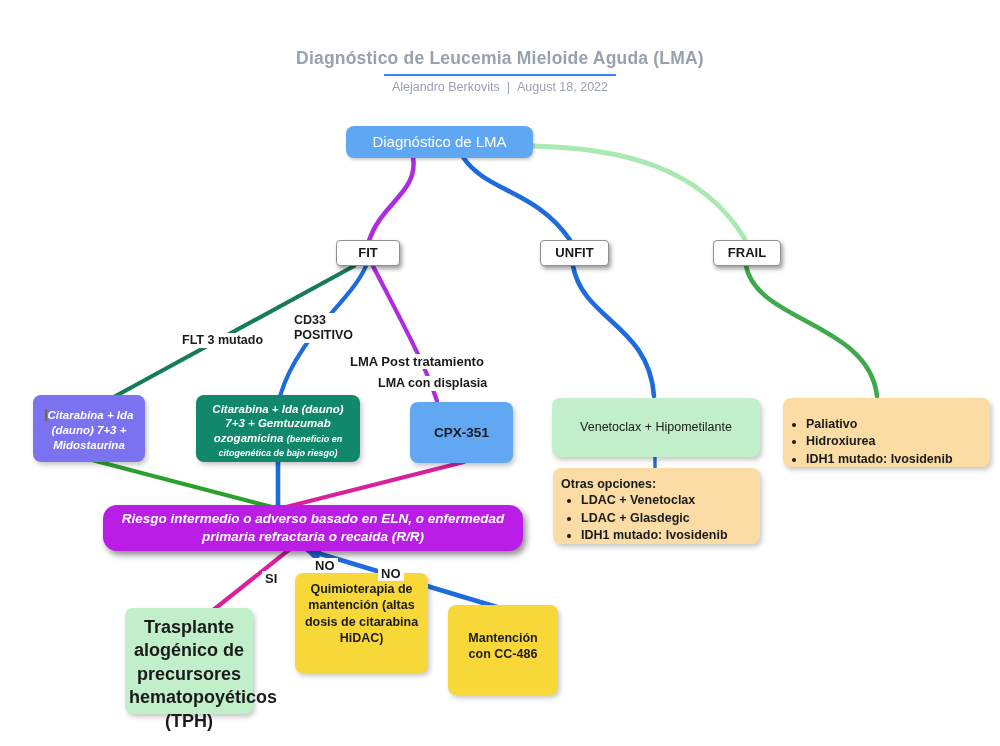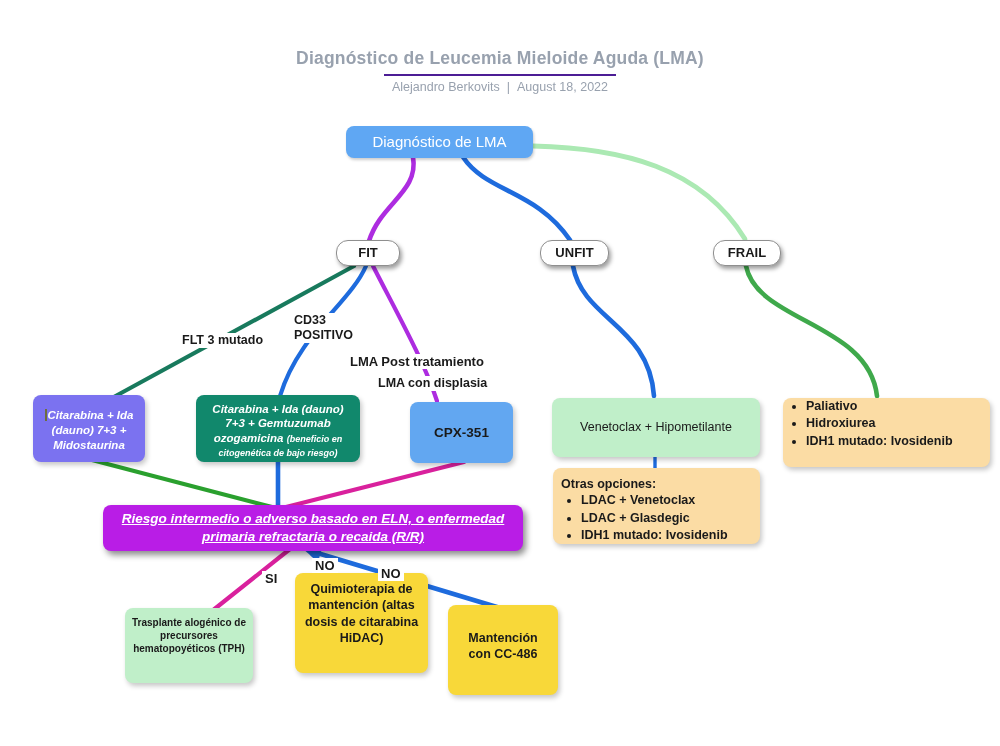--- a/index.html
+++ b/index.html
@@ -4,29 +4,29 @@
 <style>
   html,body{margin:0;padding:0;background:#fff;}
   #canvas{
     position:relative;width:1000px;height:746px;background:#ffffff;overflow:hidden;
     font-family:"Liberation Sans",sans-serif;color:#1a1a1a;
   }
   .abs{position:absolute;box-sizing:border-box;}
   
   .title{width:1000px;top:48px;left:0;text-align:center;font-size:17.5px;font-weight:bold;letter-spacing:.2px;}
   .subtitle{width:1000px;top:74px;left:0;text-align:center;font-size:12.5px;}
-  .subtitle .inner{display:inline-block;border-top:2px solid #4c1d95;padding:4px 8px 0 8px;}
+  .subtitle .inner{display:inline-block;border-top:2px solid #3b82f6;padding:4px 8px 0 8px;}
   .subtitle .sep{margin:0 7px;}
   
   svg.edges{position:absolute;top:0;left:0;z-index:1;}
   svg.edges path{fill:none;stroke-linecap:round;}
   
   .node{z-index:2;border-radius:8px;text-align:center;}
   .pill{
-    z-index:2;background:#fff;border:1.6px solid #8f8f8f;border-radius:12px;
+    z-index:2;background:#fff;border:1.6px solid #8f8f8f;border-radius:4px;
     font-weight:bold;font-size:13px;text-align:center;line-height:23px;
     box-shadow:2px 3px 4px rgba(0,0,0,.38);
   }
   .shadow-soft{box-shadow:2px 3px 5px rgba(0,0,0,.22);}
   .white-italic{color:#fff;font-weight:bold;font-style:italic;}
   .edge-label{
     z-index:3;background:#ffffff;font-weight:bold;font-size:12.5px;
     padding:0 3px;line-height:1.18;white-space:nowrap;
   }
   ul.blist{margin:0;padding:0 0 0 15px;list-style:disc;}
@@ -89,38 +89,38 @@
 
   <div class="abs node white-italic shadow-soft" style="left: 196px; top: 395px; width: 164px; height: 67px; font-size: 11.5px; line-height: 1.25; padding: 7px 6px; background: rgb(17, 136, 108);">
     <span>Citarabina + Ida (dauno) 7+3 + Gemtuzumab ozogamicina</span>
     <span style="font-size:9px;">(beneficio en citogenética de bajo riesgo)</span>
   </div>
 
   <div class="abs node shadow-soft" style="left: 410px; top: 402px; width: 103px; height: 61px; line-height: 61px; font-size: 13.5px; font-weight: bold; background: rgb(98, 167, 241);">CPX-351</div>
 
   <div class="abs node shadow-soft" style="left: 552px; top: 398px; width: 208px; height: 59px; line-height: 59px; font-size: 12.5px; background: rgb(192, 239, 201);">Venetoclax + Hipometilante</div>
 
-  <div class="abs node shadow-soft" style="left: 783px; top: 398px; width: 207px; height: 69px; text-align: left; font-size: 12.5px; font-weight: bold; padding: 0 8px; line-height: 1.3; background: rgb(251, 220, 164);">
+  <div class="abs node shadow-soft" style="left: 783px; top: 398px; width: 207px; height: 69px; text-align: left; font-size: 12.5px; font-weight: bold; padding: 18px 8px; line-height: 1.3; background: rgb(251, 220, 164);">
     <ul class="blist">
       <li>Paliativo</li>
       <li>Hidroxiurea</li>
       <li>IDH1 mutado: Ivosidenib</li>
     </ul>
   </div>
 
   <div class="abs node shadow-soft" style="left: 553px; top: 468px; width: 207px; height: 76px; text-align: left; font-size: 12.5px; font-weight: bold; padding: 8px; line-height: 1.3; background: rgb(251, 220, 164);">
     <div>Otras opciones:</div>
     <ul class="blist" style="padding-left:20px;">
       <li>LDAC + Venetoclax</li>
       <li>LDAC + Glasdegic</li>
       <li>IDH1 mutado: Ivosidenib</li>
     </ul>
   </div>
 
-  <div class="abs node white-italic riesgo-text" style="left: 103px; top: 505px; width: 420px; height: 46px; padding: 5px 14px; border-radius: 8px; box-shadow: rgba(0, 0, 0, 0.45) 3px 4px 6px; background: rgb(185, 29, 230); text-decoration: underline;">Riesgo intermedio o adverso basado en ELN, o enfermedad primaria refractaria o recaida (R/R)</div>
+  <div class="abs node white-italic riesgo-text" style="left: 103px; top: 505px; width: 420px; height: 46px; padding: 5px 14px; border-radius: 14px; box-shadow: rgba(0, 0, 0, 0.45) 3px 4px 6px; background: rgb(185, 29, 230);">Riesgo intermedio o adverso basado en ELN, o enfermedad primaria refractaria o recaida (R/R)</div>
 
-  <div class="abs node shadow-soft" style="left: 125px; top: 608px; width: 128px; height: 75px; font-size: 10px; font-weight: bold; line-height: 1.3; padding: 8px 4px; background: rgb(192, 239, 201);">Trasplante alogénico de precursores hematopoyéticos (TPH)</div>
+  <div class="abs node shadow-soft" style="left: 125px; top: 608px; width: 128px; height: 106px; font-size: 18px; font-weight: bold; line-height: 1.3; padding: 8px 4px; background: rgb(192, 239, 201);">Trasplante alogénico de precursores hematopoyéticos (TPH)</div>
 
   <div class="abs node shadow-soft" style="left: 295px; top: 573px; width: 133px; height: 100px; font-size: 12.5px; font-weight: bold; line-height: 1.3; padding: 8px 6px; background: rgb(248, 216, 57);">Quimioterapia de mantención (altas dosis de citarabina HiDAC)</div>
 
   <div class="abs node shadow-soft" style="left: 448px; top: 605px; width: 110px; height: 90px; font-size: 12.5px; font-weight: bold; line-height: 1.3; padding: 25px 10px; background: rgb(248, 216, 57);">Mantención con CC-486</div>
 
 </div>
 
 </body></html>

